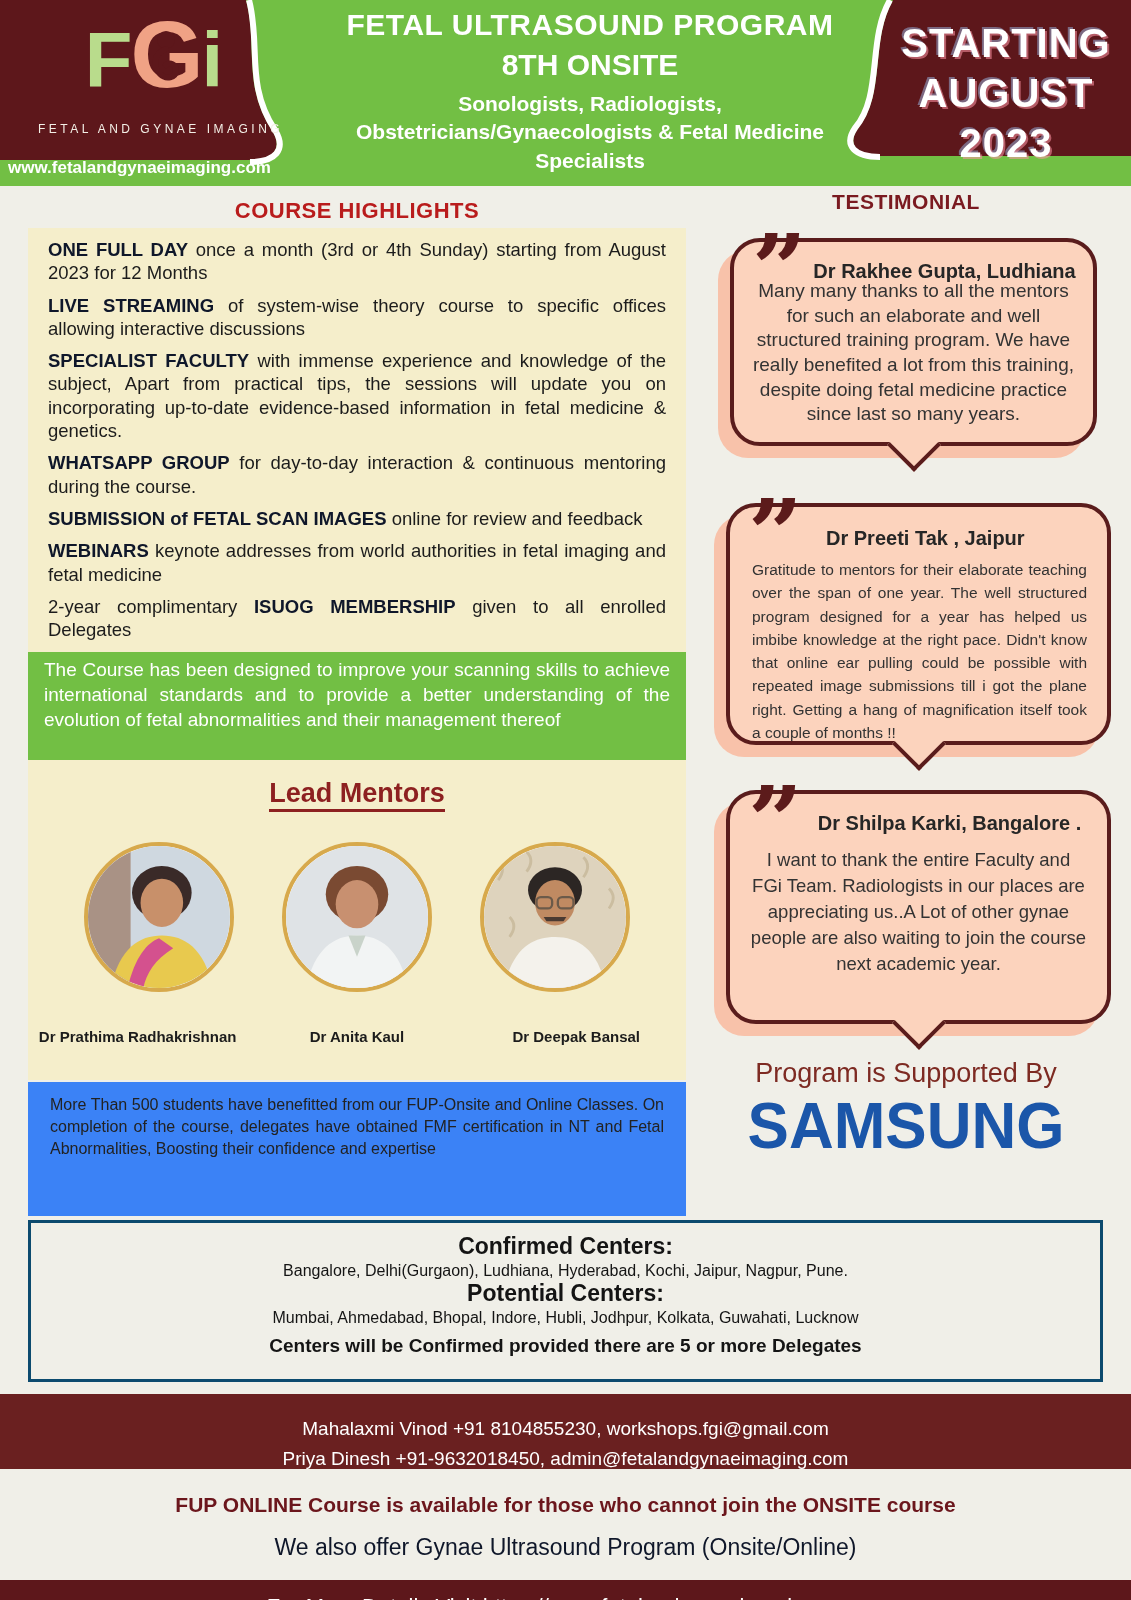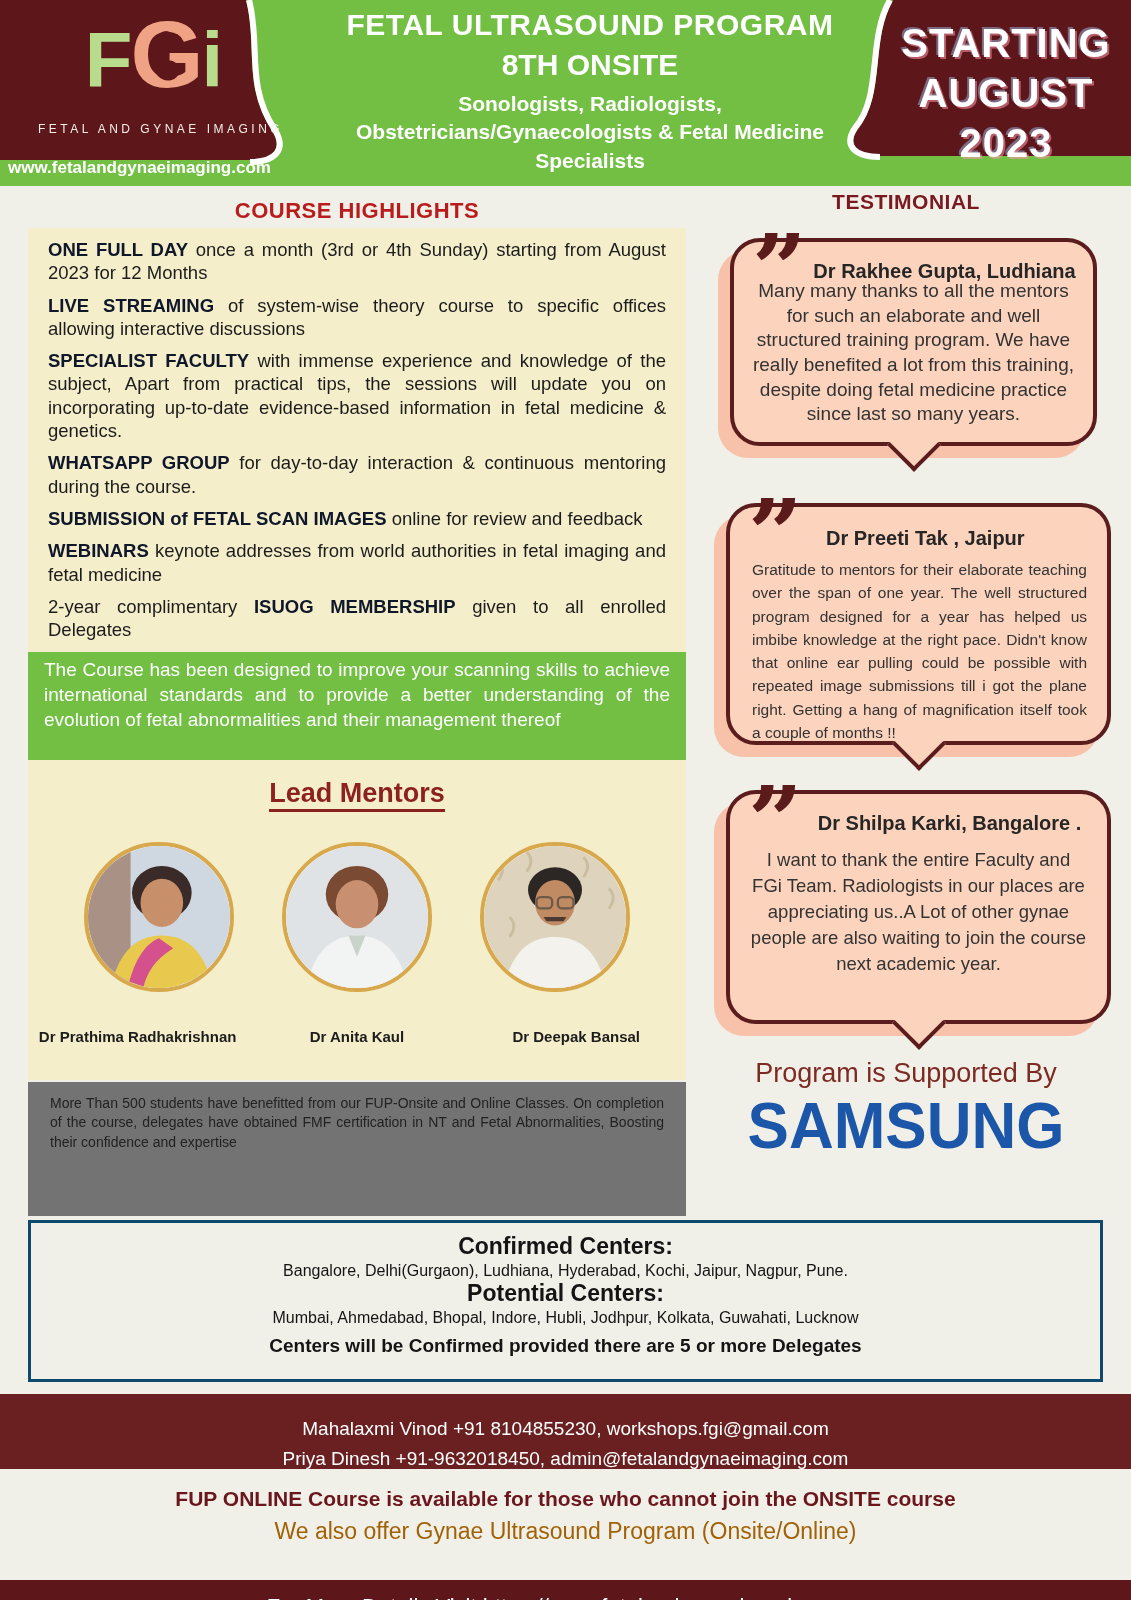--- a/index.html
+++ b/index.html
@@ -36,21 +36,21 @@
   .green-banner { position:absolute; top:652px; left:28px; width:658px; height:108px;
     background:#72bf44; color:#ffffff; font-size:19px; line-height:1.32; text-align:justify;
     padding:5px 16px; }
   .lm-heading { position:absolute; top:778px; left:28px; width:658px; text-align:center; }
   .lm-heading span { font-size:27px; font-weight:bold; color:#8d2020; border-bottom:3px solid #8d2020; padding-bottom:1px; }
   .mentor-row { position:absolute; top:842px; left:28px; width:658px; display:flex; justify-content:center; gap:48px; }
   .photo-circle { width:150px; height:150px; border-radius:50%; border:4px solid #d7a94c; overflow:hidden; background:#fff; }
   .mentor-names { position:absolute; top:1028px; left:28px; width:658px; display:flex; }
   .mentor-names div { width:33.33%; text-align:center; font-size:15px; font-weight:bold; color:#1c1c1c; }
   .students-note { position:absolute; top:1082px; left:28px; width:658px; height:134px;
-    background:#737373; font-size:14px; line-height:1.38; color:#222; text-align:justify; padding:12px 22px; }
+    background:#3b82f6; font-size:16px; line-height:1.38; color:#222; text-align:justify; padding:12px 22px; }
   
   .tst-heading { position:absolute; top:190px; left:700px; width:412px; text-align:center;
     font-size:21px; font-weight:bold; color:#7a1a20; letter-spacing:0.5px; }
   .bubble { position:absolute; background:#fcd3bd; border:4px solid #5a1c1c; border-radius:30px;
     box-shadow:-12px 12px 0 0 #f8c2aa; }
   .bubble .tail { position:absolute; bottom:-22px; left:50%; width:38px; height:38px;
     transform:translateX(-50%) rotate(45deg); background:#fcd3bd;
     border-right:4px solid #5a1c1c; border-bottom:4px solid #5a1c1c; }
   .quote-glyph { position:absolute; top:-20px; left:18px; font-family:"DejaVu Serif", serif;
     font-weight:bold; font-size:95px; line-height:1; color:#5c1b1b; }
@@ -68,23 +68,23 @@
   .samsung { position:absolute; top:1090px; left:700px; width:412px; text-align:center;
     font-size:62px; font-weight:800; color:#1b56a9; letter-spacing:0px; transform:scaleY(1.05); }
   
   .centers-box { position:absolute; top:1220px; left:28px; width:1075px; height:162px;
     border:3px solid #0c4a6e; text-align:center; color:#141414; padding-top:10px; }
   .centers-box .c-head { font-size:23px; font-weight:bold; }
   .centers-box .c-list { font-size:16px; margin-top:2px; }
   .centers-box .c-note { font-size:19px; font-weight:bold; margin-top:8px; }
   .contact-band { position:absolute; top:1394px; left:0; width:1131px; height:75px;
     background:#6a2020; color:#ffffff; text-align:center; font-size:19px; line-height:1.6; padding-top:20px; }
-  .online-strip { position:absolute; top:1469px; left:0; width:1131px; height:61px; text-align:center; padding-top:18px; }
+  .online-strip { position:absolute; top:1469px; left:0; width:1131px; height:61px; text-align:center; padding-top:24px; }
   .online-strip .o1 { font-size:21px; font-weight:bold; color:#6b161c; }
-  .online-strip .o2 { font-size:23px; color:#a16207; margin-top:7px;text-align:center; }
+  .online-strip .o2 { font-size:23px; color:#0f172a; margin-top:17px;text-align:center; }
   .footer-band { position:absolute; top:1580px; left:0; width:1131px; height:54px;
     background:#5d171b; color:#ffffff; text-align:center; font-size:22px; line-height:54px; }
 </style>
 </head>
 <body>
 
 <div class="page">
 
   <svg class="header-bg" width="1131" height="186" viewBox="0 0 1131 186">
     <rect width="1131" height="186" fill="#72bf44"></rect>

